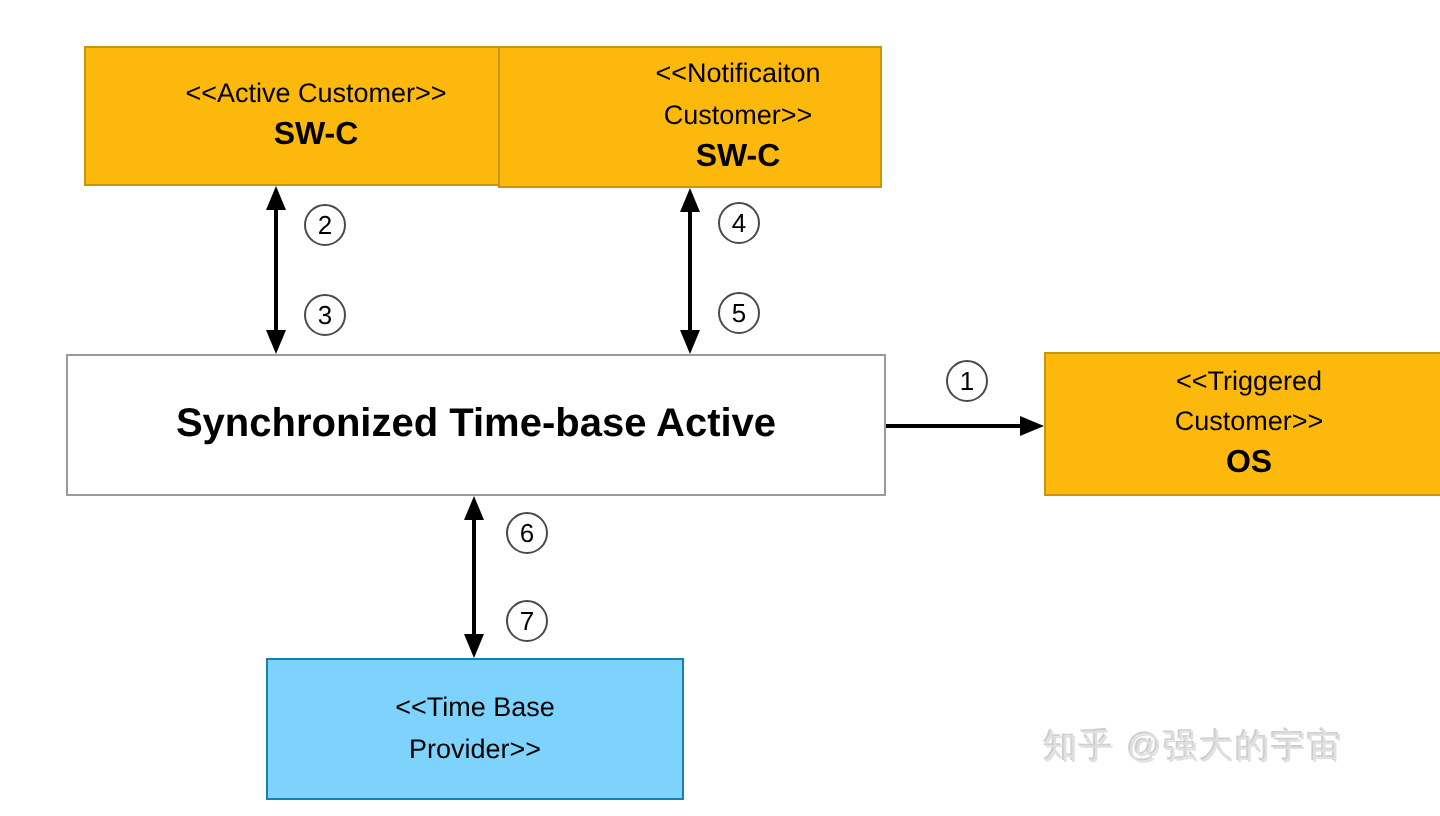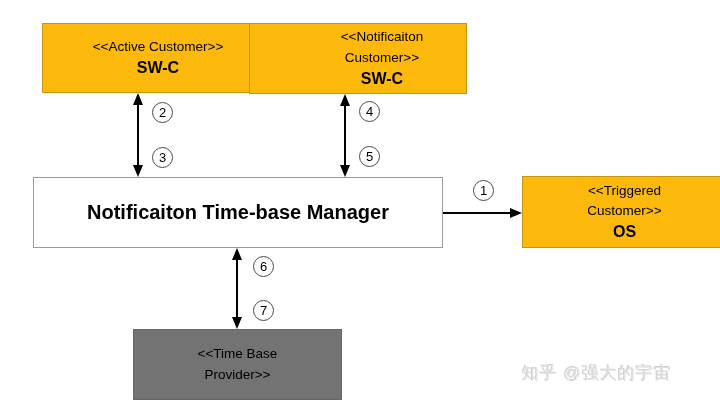--- a/index.html
+++ b/index.html
@@ -7,21 +7,21 @@
     position:relative;width:720px;height:408px;background:#ffffff;overflow:hidden;
     font-family:"Liberation Sans", sans-serif;color:#000;
   }
   .box{
     position:absolute;display:flex;flex-direction:column;align-items:center;justify-content:center;
     text-align:center;box-sizing:border-box;
   }
   .box .stereo{font-size:13.5px;line-height:1.5;white-space:pre-line;}
   .box .bname{font-size:16px;font-weight:bold;line-height:1.35;}
   .orange{background:#FCB90B;border:1px solid #C8960B;}
-  .blue{background:#737373;border:1px solid #1580B5;}
+  .blue{background:#7dd3fc;border:1px solid #1580B5;}
   .managerbox{
     background:#ffffff;border:1px solid #9A9A9A;
   }
   .managerbox .mtitle{font-size:20px;font-weight:bold;}
   .varrow{position:absolute;display:flex;flex-direction:column;align-items:center;width:12px;}
   .varrow .vline{width:2px;background:#000;flex:1;}
   .harrow{position:absolute;display:flex;flex-direction:row;align-items:center;height:12px;}
   .harrow .hline{height:2px;background:#000;flex:1;}
   .tri-up{width:0;height:0;border-left:5.5px solid transparent;border-right:5.5px solid transparent;border-bottom:12px solid #000;}
   .tri-down{width:0;height:0;border-left:5.5px solid transparent;border-right:5.5px solid transparent;border-top:12px solid #000;}
@@ -39,28 +39,28 @@
 </head>
 <body>
 
 <div id="canvas">
 
   <div class="box orange" style="left:42px;top:23px;width:232px;height:70px;">
     <div class="stereo">&lt;&lt;Active Customer&gt;&gt;</div>
     <div class="bname">SW-C</div>
   </div>
 
-  <div class="box orange" style="left:249px;top:23px;width:218px;height:71px;padding-left:48px;">
+  <div class="box orange" style="left:249px;top:23px;width:192px;height:71px;padding-left:48px;">
     <div class="stereo">&lt;&lt;Notificaiton
 Customer&gt;&gt;</div>
     <div class="bname">SW-C</div>
   </div>
 
   <div class="box managerbox" style="left:33px;top:177px;width:410px;height:71px;">
-    <div class="mtitle">Notificaiton Time-base Manager</div>
+    <div class="mtitle">Synchronized Time-base Active</div>
   </div>
 
   <div class="box orange" style="left:522px;top:176px;width:205px;height:72px;">
     <div class="stereo">&lt;&lt;Triggered
 Customer&gt;&gt;</div>
     <div class="bname">OS</div>
   </div>
 
   <div class="box blue" style="left:133px;top:329px;width:209px;height:71px;">
     <div class="stereo">&lt;&lt;Time Base

